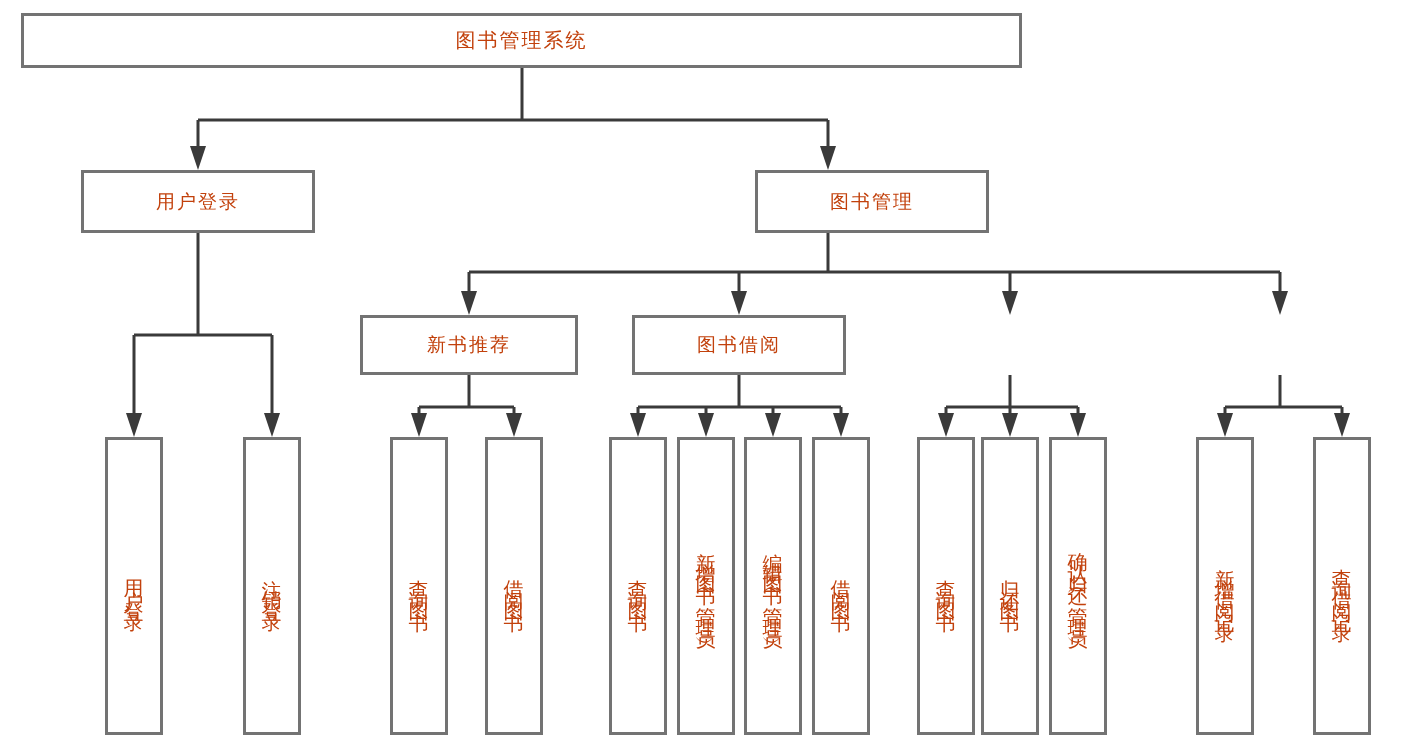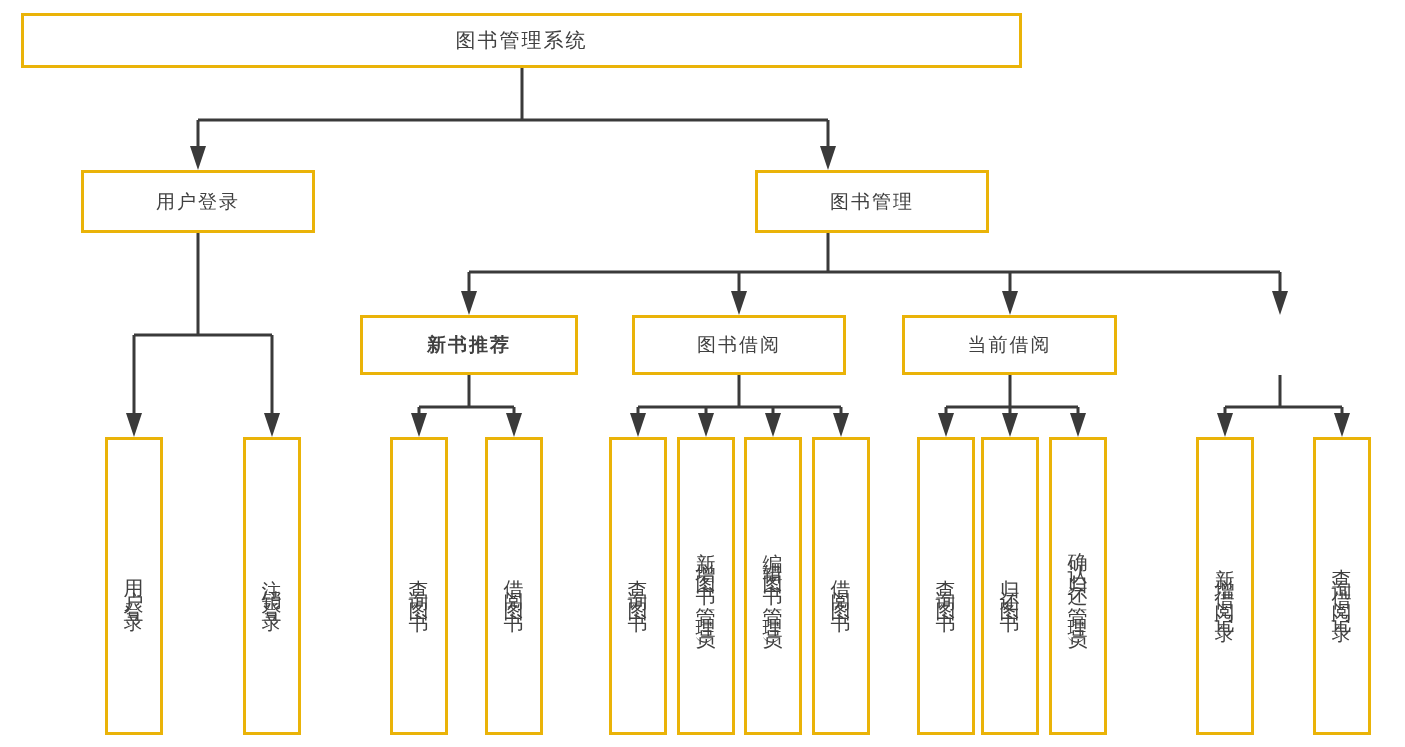--- a/index.html
+++ b/index.html
@@ -7,26 +7,26 @@
     position:relative;
     width:1405px; height:747px;
     background:#ffffff;
     font-family:"Liberation Sans","DejaVu Sans",sans-serif;
     overflow:hidden;
   }
   #connectors { position:absolute; left:0; top:0; width:1405px; height:747px; z-index:1; }
   .box {
     position:absolute;
     box-sizing:border-box;
-    border:3px solid #eab308;
+    border:3px solid #737373;
     background:#ffffff;
     display:flex;
     align-items:center;
     justify-content:center;
-    color:#404040;
+    color:#c2410c;
     z-index:2;
     text-align:center;
   }
   .box.h span {
     font-size:19px;
     letter-spacing:2px;
     white-space:nowrap;
   }
   .box.root span { font-size:20px; }
   .box.v span {
@@ -104,28 +104,25 @@
     <span>图书管理系统</span>
   </div>
 
   <div class="box h" style="left:81px; top:170px; width:234px; height:63px;">
     <span>用户登录</span>
   </div>
   <div class="box h" style="left:711px; top:170px; width:234px; height:63px;margin-left:44px;">
     <span>图书管理</span>
   </div>
 
-  <div class="box h" style="left:360px; top:315px; width:218px; height:60px;font-weight:bold;">
+  <div class="box h" style="left:360px; top:315px; width:218px; height:60px;">
     <span>新书推荐</span>
   </div>
   <div class="box h" style="left:632px; top:315px; width:214px; height:60px;">
     <span>图书借阅</span>
-  </div>
-  <div class="box h" style="left:902px; top:315px; width:215px; height:60px;">
-    <span>当前借阅</span>
   </div>
 
   <div class="box v" style="left:105px; top:437px; width:58px; height:298px;">
     <span>用户登录</span>
   </div>
   <div class="box v" style="left:243px; top:437px; width:58px; height:298px;">
     <span>注销登录</span>
   </div>
 
   <div class="box v" style="left:390px; top:437px; width:58px; height:298px;">

